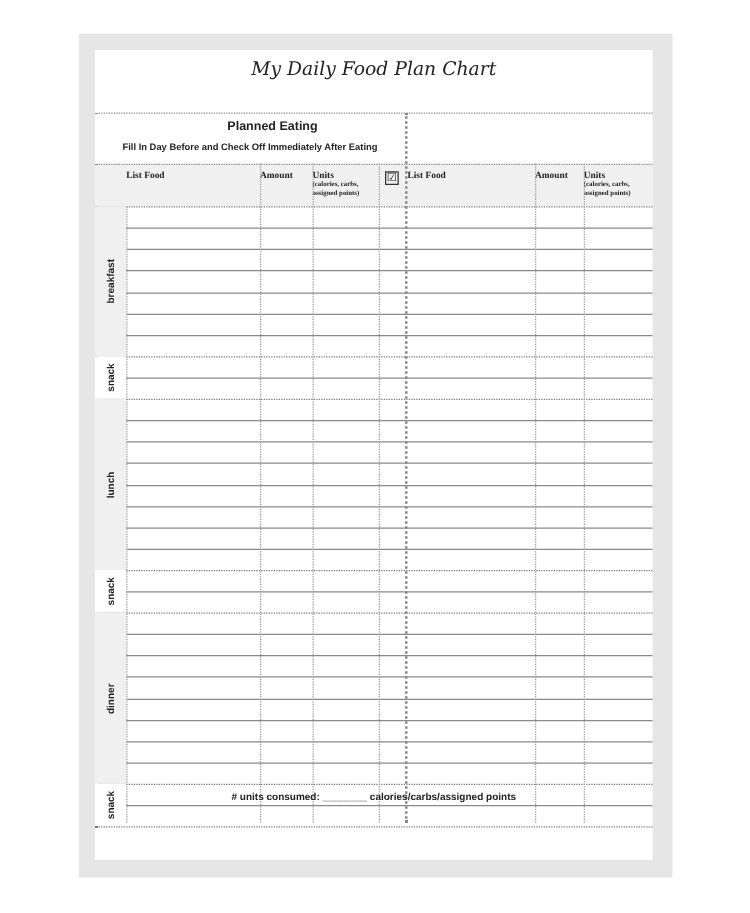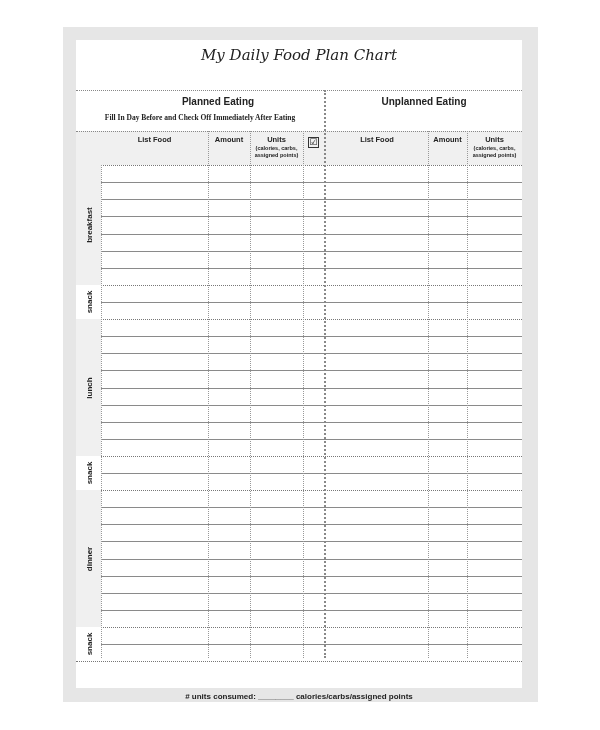--- a/index.html
+++ b/index.html
@@ -7,44 +7,43 @@
   .panel { position:absolute; left:63px; top:27px; width:475px; height:675px; background:#e6e6e6; }
   .page { position:absolute; left:76px; top:40px; width:446px; height:648px; background:#ffffff; }
   .title { position:absolute; left:0; top:6px; width:100%; text-align:center; font-family:"DejaVu Serif", serif; font-style:italic; font-size:15px; color:#222; }
   .allowed { position:absolute; left:0; top:31px; width:100%; text-align:center; font-size:8px; font-weight:bold; color:#222; }
   .hline-dot { position:absolute; left:0; width:100%; border-top:1px dotted #888; height:0; }
   .vline-dot { position:absolute; top:0; border-left:1px dotted #999; width:0; }
   .center-div { position:absolute; left:248px; top:50px; bottom:30px; border-left:2px dotted #888; width:0; }
   .section-title { position:absolute; text-align:center; font-size:10px; font-weight:bold; color:#222; }
   .section-sub { position:absolute; text-align:center; font-size:7.5px; font-weight:bold; color:#222; }
   .colhead-band { position:absolute; left:0; top:91px; width:100%; height:34px; background:#f0f0f0; }
-  .colhead { position:absolute; top:95px; text-align:center; font-size:7.5px; font-weight:bold; color:#222; }
+  .colhead { position:absolute; top:95px; text-align:left; font-size:7.5px; font-weight:bold; color:#222;font-family:Liberation Serif, serif; }
   .colhead small { display:block; font-size:5.5px; font-weight:bold; line-height:7px; margin-top:1px; }
   .check-icon { position:absolute; left:232px; top:97px; width:9px; height:9px; border:1px solid #333; font-size:9px; line-height:9px; text-align:center; color:#222; }
   .meal { position:absolute; left:0; width:100%; }
   .meal-label-cell { position:absolute; left:0; top:0; width:25px; height:100%; background:#f0f0f0; }
   .meal-label-cell.white { background:#fff; }
   .meal-label { position:absolute; left:50%; top:50%; transform:translate(-50%,-50%) rotate(-90deg); font-size:8px; font-weight:bold; white-space:nowrap; color:#222; }
   .row-line { position:absolute; left:25px; right:0; border-top:1px solid #8a8a8a; height:0; }
   .meal-border { position:absolute; left:0; width:100%; border-top:1.5px dotted #777; height:0; }
-  .consumed { position:absolute; left:0; top:652px; width:100%; text-align:center; font-size:8px; font-weight:bold; color:#222; }
+  .consumed { position:absolute; left:0; top:593px; width:100%; text-align:center; font-size:8px; font-weight:bold; color:#222; }
 </style>
 </head>
 <body>
 
 <div class="panel"></div>
 <div class="page">
 
   <div class="title">My Daily Food Plan Chart</div>
 
   <div class="hline-dot" style="top:50px;"></div>
 
   <div class="section-title" style="left:0; width:248px; top:56px;margin-left:18px;">Planned Eating</div>
-  <div class="section-sub" style="left:0; width:248px; top:73px;font-family:Liberation Serif, serif;">Fill In Day Before and Check Off Immediately After Eating</div>
-  <div class="section-title" style="left:250px; width:196px; top:56px;">Unplanned Eating</div>
+  <div class="section-sub" style="left:0; width:248px; top:73px;">Fill In Day Before and Check Off Immediately After Eating</div>
 
   <div class="colhead-band"></div>
   <div class="hline-dot" style="top:91px;"></div>
 
   <div class="colhead" style="left:25px; width:107px;">List Food</div>
   <div class="colhead" style="left:132px; width:42px;">Amount</div>
   <div class="colhead" style="left:174px; width:53px;">
     <span>Units</span>
     <small>(calories, carbs, assigned points)</small>
   </div>

